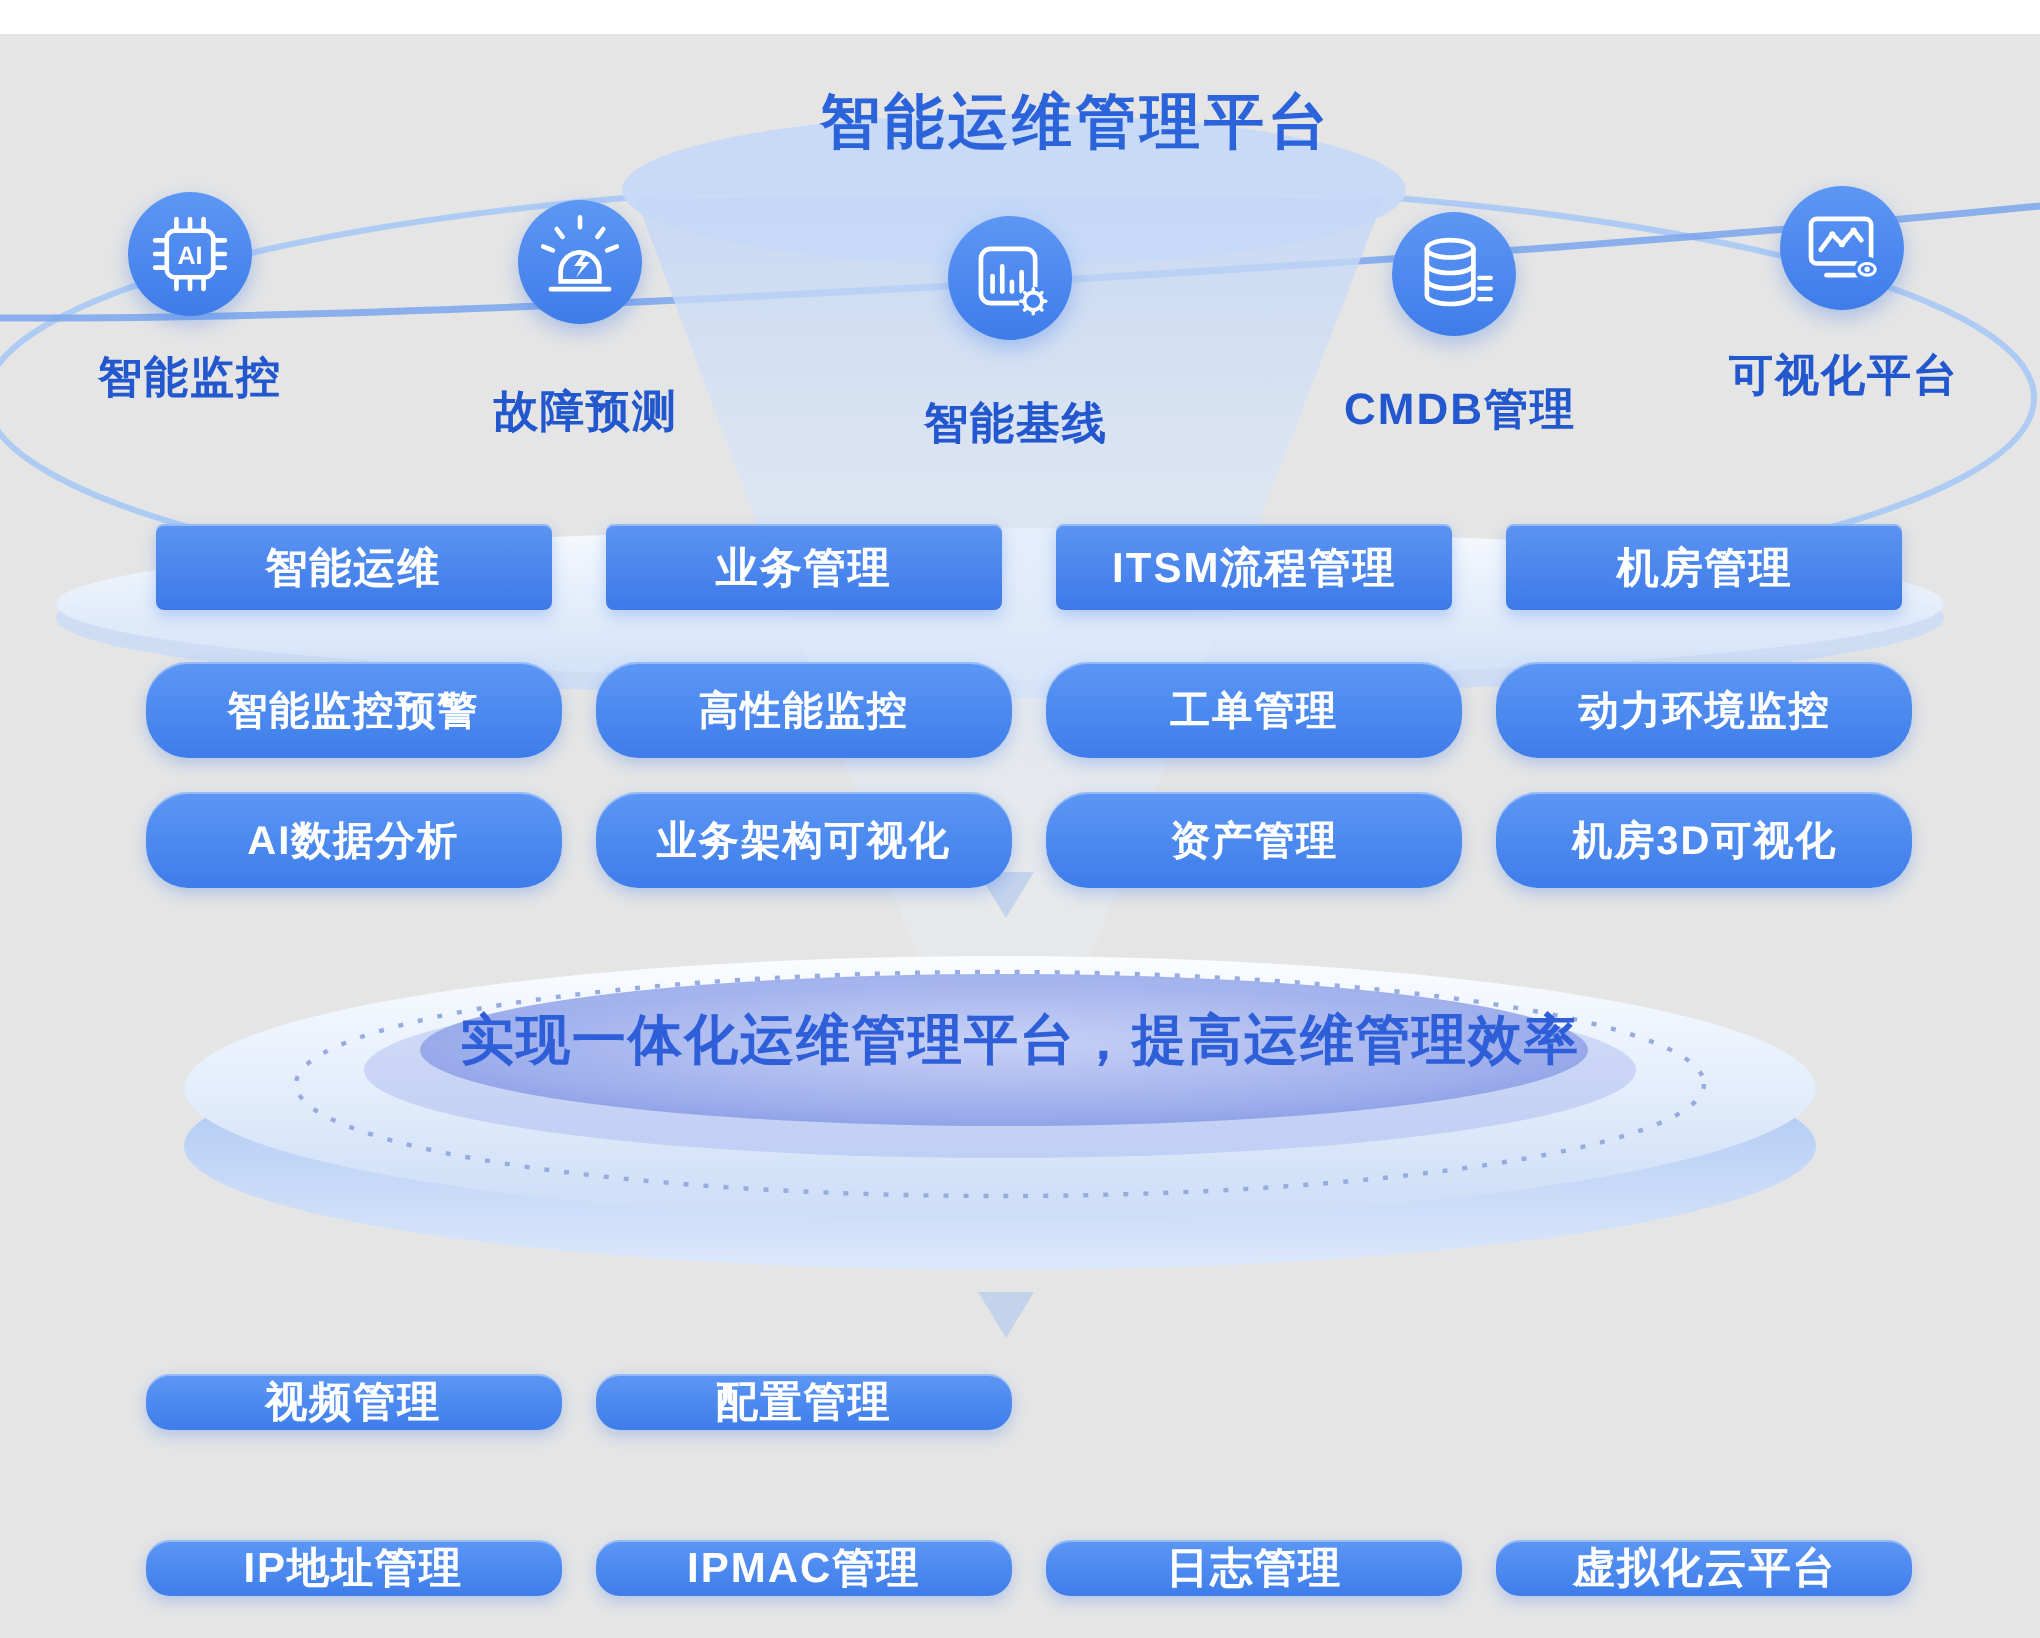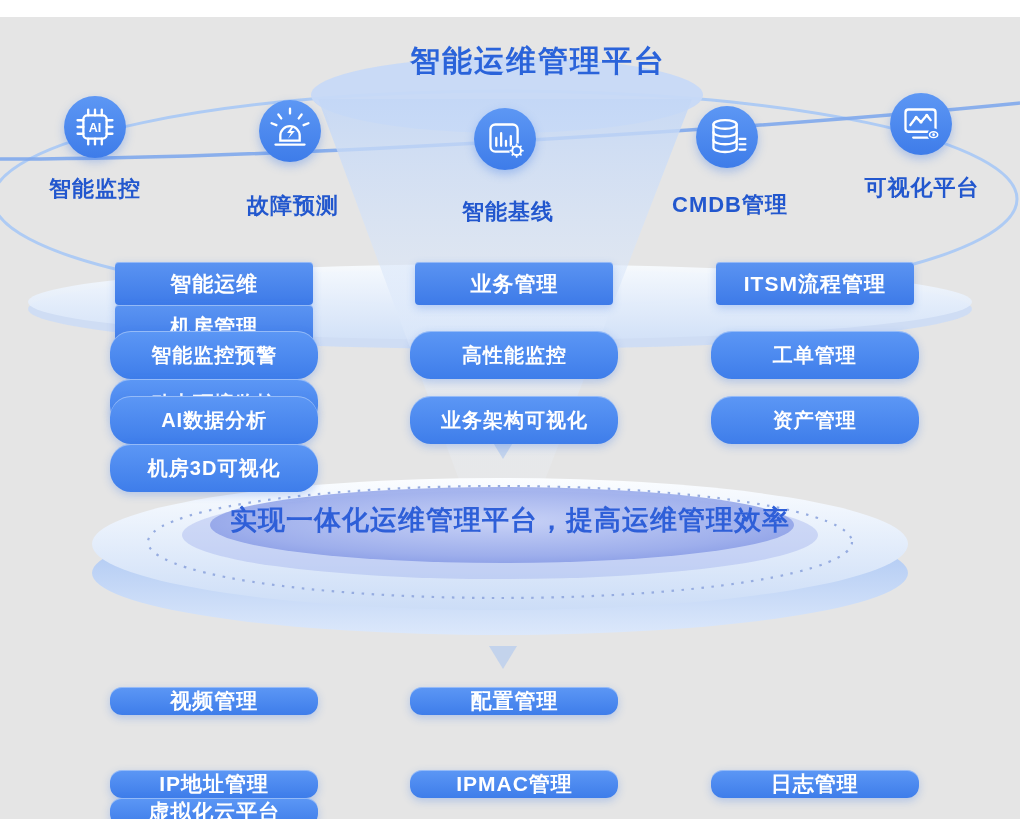--- a/index.html
+++ b/index.html
@@ -36,21 +36,21 @@
   .icon-label{
     position:absolute;z-index:4;width:200px;
     text-align:center;
     font-size:22px;font-weight:800;color:#2257CE;
     letter-spacing:1px;
   }
 
   
   .row{
     position:absolute;left:64px;right:55px;z-index:5;
-    display:grid;grid-template-columns:repeat(3,1fr);
+    display:grid;grid-template-columns:repeat(4,1fr);
     justify-items:center;align-items:center;
   }
   .btn{
     display:flex;align-items:center;justify-content:center;
     color:#fff;font-weight:700;letter-spacing:1px;
     white-space:nowrap;
     box-shadow:0 3px 8px rgba(62,124,233,.30), inset 0 1px 0 rgba(255,255,255,.35);
   }
   .btn-cat{
     min-width:166px;height:43px;padding:0 16px;

